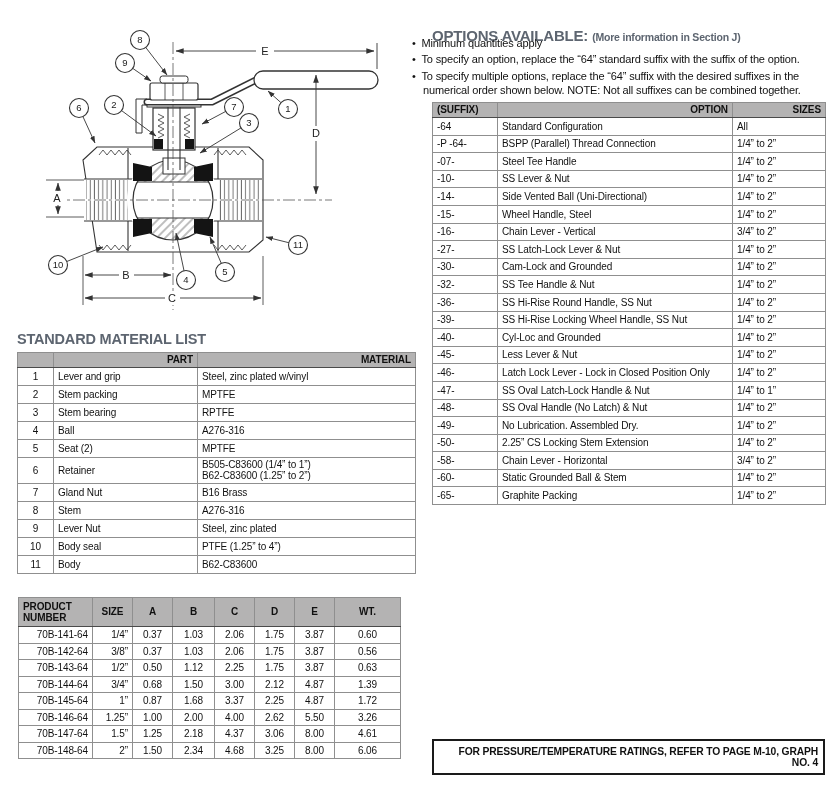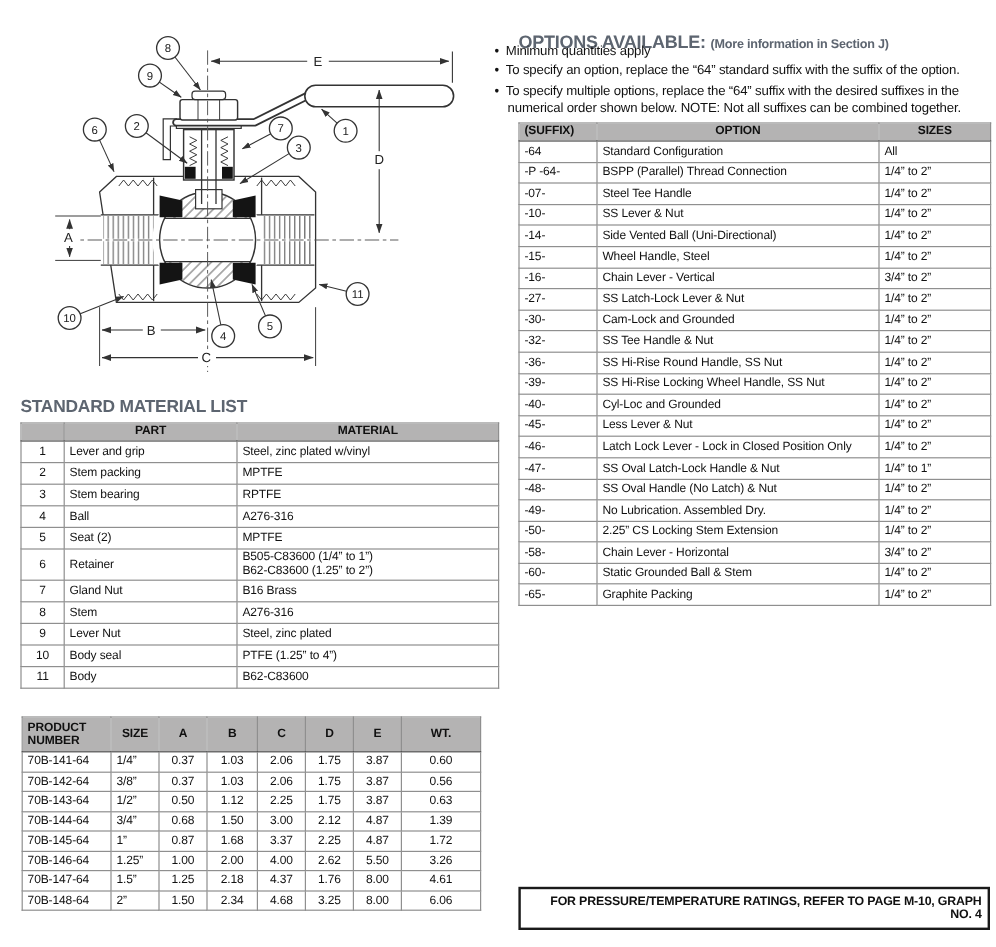--- a/index.html
+++ b/index.html
@@ -15,40 +15,40 @@
   
   .bullets{position:absolute;left:412px;top:37px;width:392px;margin:0;padding:0;list-style:none;
            font-size:11px;letter-spacing:-0.15px;line-height:1.26;color:#111}
   .bullets li{padding-left:11px;text-indent:-11px;margin-bottom:2.5px}
   .bullets li::before{content:"•\00a0\00a0"}
 
   
   .tbl{position:absolute;border-collapse:collapse;table-layout:fixed;background:#fff;
        font-size:10px;letter-spacing:-0.1px;border:1.5px solid #4a4a4a}
   .tbl th,.tbl td{border:1px solid #8f8f8f;padding:1px 4px;line-height:1.14;overflow:hidden}
-  .tbl th{background:#b4b3b3;font-weight:bold;text-align:center;border-bottom:1px solid #4a4a4a;color:#101010}
+  .tbl th{background:#b4b3b3;font-weight:bold;text-align:right;border-bottom:1px solid #4a4a4a;color:#101010}
   .tbl td{white-space:nowrap}
 
   .mat{left:17px;top:352px;width:398px}
   .mat tr{height:18px}
   .mat thead tr{height:15px}
   .mat td:first-child{text-align:center}
 
   .opt{left:432px;top:102px;width:393px}
   .opt thead tr{height:15px}
   .opt tbody tr{height:17.6px}
   .opt th:first-child,.opt td:first-child{text-align:left}
 
   .prod{left:18px;top:597px;width:382px}
   .prod thead tr{height:29px}
   .prod tbody tr{height:16.5px}
   .prod th{text-align:center;vertical-align:middle}
   .prod th:first-child{text-align:left}
   .prod td{text-align:center}
-  .prod td:first-child,.prod td:nth-child(2){text-align:left}
+  .prod td:first-child,.prod td:nth-child(2){text-align:right}
 
   
   .note-box{position:absolute;left:432px;top:739px;width:379px;border:2.2px solid #1a1a1a;
             padding:5px 5px;font-size:10.3px;font-weight:bold;text-align:right;
             letter-spacing:-0.15px;color:#101010}
 
   
   .diagram{position:absolute;left:0;top:0}
   .ln{stroke:#333;stroke-width:1.1;fill:none}
   .thin{stroke:#333;stroke-width:0.8;fill:none}
@@ -391,21 +391,21 @@
           <td>2.62</td>
           <td>5.50</td>
           <td>3.26</td>
         </tr>
         <tr>
           <td>70B-147-64</td>
           <td>1.5”</td>
           <td>1.25</td>
           <td>2.18</td>
           <td>4.37</td>
-          <td>1.76</td>
+          <td>3.06</td>
           <td>8.00</td>
           <td>4.61</td>
         </tr>
         <tr>
           <td>70B-148-64</td>
           <td>2”</td>
           <td>1.50</td>
           <td>2.34</td>
           <td>4.68</td>
           <td>3.25</td>

